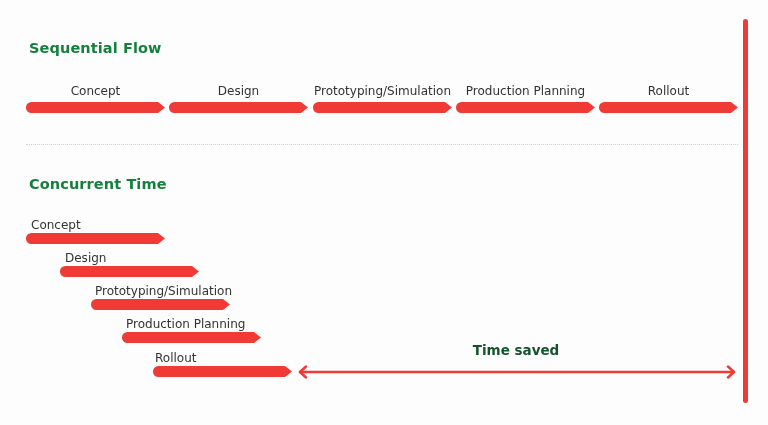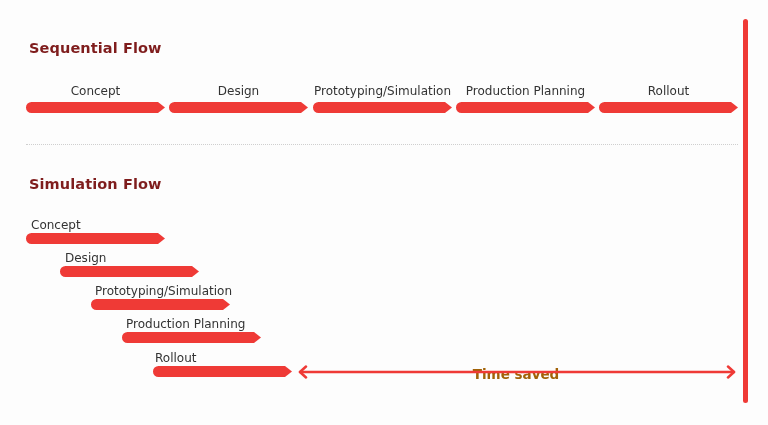--- a/index.html
+++ b/index.html
@@ -1,25 +1,25 @@
 <!DOCTYPE html>
 <html><head>
 <meta charset="utf-8">
 <style>
   html, body { margin:0; padding:0; }
   body { width:768px; height:425px; background:#fdfdfd; position:relative; overflow:hidden;
          font-family:"DejaVu Sans", sans-serif; color:#222; }
-  .title { position:absolute; font-weight:bold; font-size:14.5px; color:#7f1d1d; letter-spacing:0.1px; }
+  .title { position:absolute; font-weight:bold; font-size:14.5px; color:#15803d; letter-spacing:0.1px; }
   .label { position:absolute; font-size:12px; color:#333; white-space:nowrap; }
   .seq-label { text-align:center; width:139px; }
   .bar { position:absolute; height:11px; }
   .bar svg { display:block; }
   .divider { position:absolute; left:26px; top:144px; width:712px; height:0; border-top:1.5px dotted #cfcfcf; }
   .vline { position:absolute; left:743px; top:19px; width:5px; height:384px; background:#ef3a36; border-radius:3px; }
-  .saved-label { position:absolute; left:300px; width:432px; top:342px; text-align:center; font-weight:bold; font-size:13.5px; color:#a16207;margin-top:24px; }
+  .saved-label { position:absolute; left:300px; width:432px; top:342px; text-align:center; font-weight:bold; font-size:13.5px; color:#14532d; }
   .arrow { position:absolute; left:297px; top:364px; width:440px; height:14px; }
 </style>
 </head>
 <body>
 
 <div class="title" style="left:29px;top:40px;">Sequential Flow</div>
 
 <div class="label seq-label" style="left:26px;top:84px;">Concept</div>
 <div class="label seq-label" style="left:169px;top:84px;">Design</div>
 <div class="label seq-label" style="left:313px;top:84px;">Prototyping/Simulation</div>
@@ -47,21 +47,21 @@
     </svg>
 </div>
 <div class="bar" style="left:599px;top:102px;">
   <svg width="139" height="11">
       <path d="M5.5 0 H132 L139 5.5 L132 11 H5.5 A5.5 5.5 0 0 1 5.5 0 Z" fill="#ef3a36"></path>
     </svg>
 </div>
 
 <div class="divider"></div>
 
-<div class="title" style="left:29px;top:176px;">Simulation Flow</div>
+<div class="title" style="left:29px;top:176px;">Concurrent Time</div>
 
 <div class="label" style="left:31px;top:218px;">Concept</div>
 <div class="bar" style="left:26px;top:233px;">
   <svg width="139" height="11">
       <path d="M5.5 0 H132 L139 5.5 L132 11 H5.5 A5.5 5.5 0 0 1 5.5 0 Z" fill="#ef3a36"></path>
     </svg>
 </div>
 
 <div class="label" style="left:65px;top:251px;">Design</div>
 <div class="bar" style="left:60px;top:266px;">

